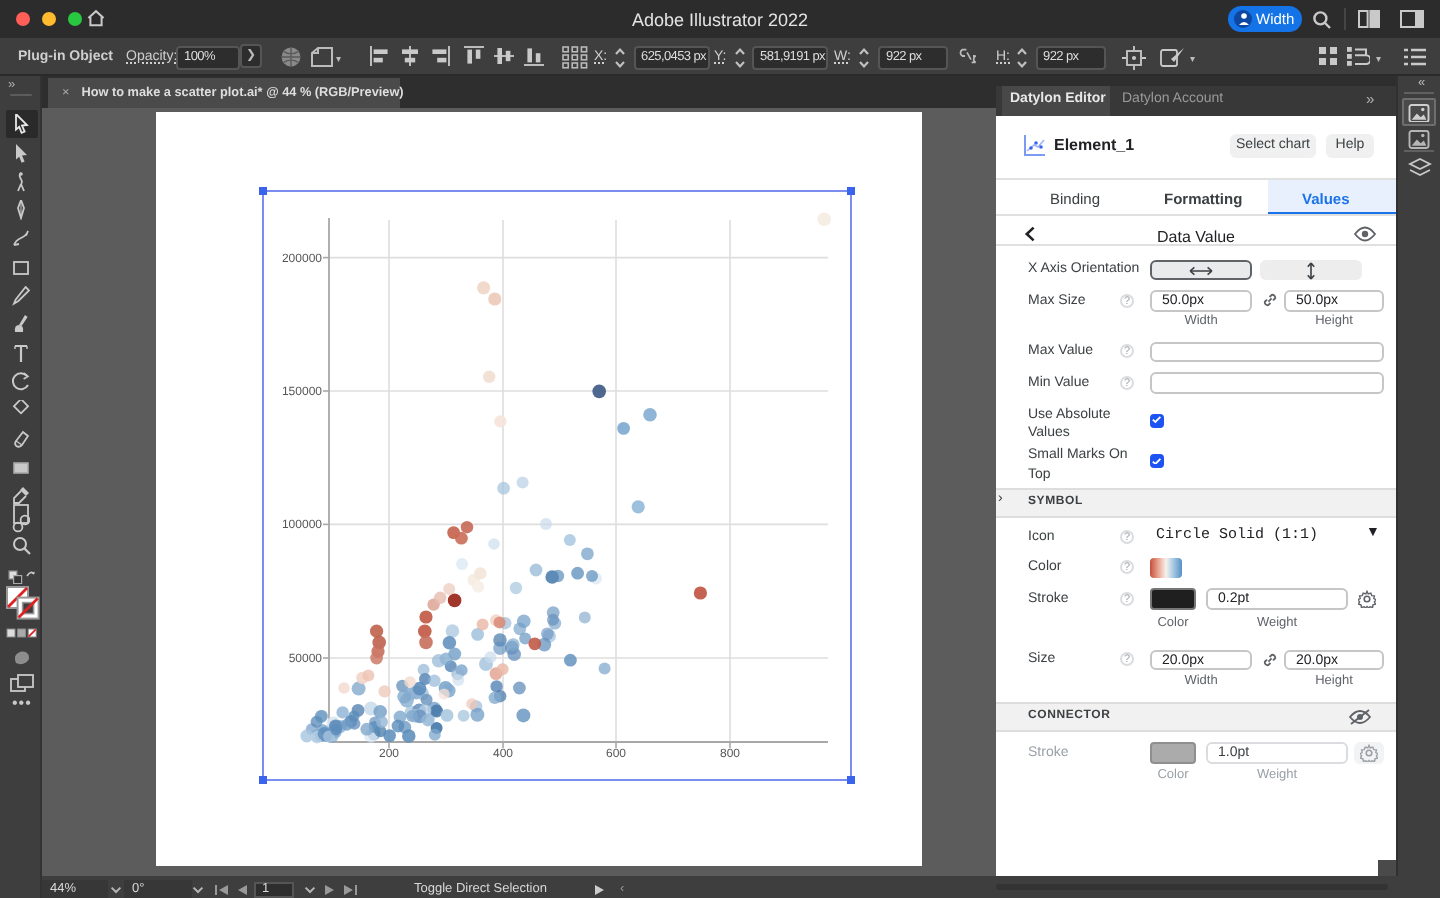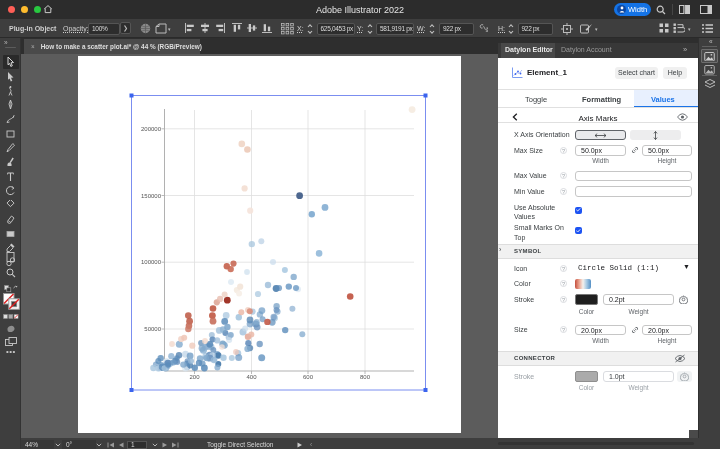--- a/index.html
+++ b/index.html
@@ -483,29 +483,29 @@
         <path d="M2.5 8.5 L6 5.5 L8 6.5 L11 3" fill="none" stroke="#9eb4f5" stroke-width="0.8"></path>
         <circle cx="4.5" cy="7" r="0.9" fill="#3b64ee"></circle>
         <circle cx="7" cy="4.5" r="0.9" fill="#3b64ee"></circle>
         <circle cx="9.5" cy="6.5" r="0.9" fill="#3b64ee"></circle>
       </svg>
       <div class="abs" style="left:29px;top:10.5px;font-size:8px;font-weight:bold;color:#202124;">Element_1</div>
       <div class="abs" style="left:117px;top:9px;width:43px;height:12.5px;background:#f0f0f0;border-radius:3px;font-size:7px;color:#3c4043;text-align:center;line-height:12.5px;">Select chart</div>
       <div class="abs" style="left:165px;top:9px;width:24px;height:12.5px;background:#f0f0f0;border-radius:3px;font-size:7px;color:#3c4043;text-align:center;line-height:12.5px;">Help</div>
       <div class="abs" style="left:0;top:31.5px;width:200px;height:1px;background:#e0e0e0;"></div>
       <div class="abs" style="left:136px;top:32.5px;width:64px;height:17px;background:#e8f0fe;"></div>
-      <div class="abs" style="left:27px;top:37px;font-size:7.5px;color:#3c4043;">Toggle</div>
+      <div class="abs" style="left:27px;top:37px;font-size:7.5px;color:#3c4043;">Binding</div>
       <div class="abs" style="left:84px;top:37px;font-size:7.5px;color:#3c4043;font-weight:bold;">Formatting</div>
       <div class="abs" style="left:153px;top:37px;font-size:7.5px;font-weight:bold;color:#1a73e8;">Values</div>
       <div class="abs" style="left:136px;top:48px;width:64px;height:1.5px;background:#1a73e8;"></div>
       <div class="abs" style="left:0;top:49.5px;width:200px;height:1px;background:#e0e0e0;"></div>
       <svg class="icon" style="left:14px;top:55px;" width="6" height="8" viewBox="0 0 6 8">
         <path d="M4.8 0.8 L1.4 4 L4.8 7.2" fill="none" stroke="#202124" stroke-width="1.3"></path>
       </svg>
-      <div class="abs" style="left:0;top:56px;width:200px;text-align:center;font-size:8px;color:#202124;">Axis Marks</div>
+      <div class="abs" style="left:0;top:56px;width:200px;text-align:center;font-size:8px;color:#202124;">Data Value</div>
       <svg class="icon" style="left:179px;top:55.5px;" width="11" height="8" viewBox="0 0 11 8">
         <path d="M0.5 4 Q5.5 -2.5 10.5 4 Q5.5 10.5 0.5 4Z" fill="none" stroke="#5f6368" stroke-width="0.9"></path>
         <circle cx="5.5" cy="4" r="1.6" fill="#5f6368"></circle>
       </svg>
       <div class="abs" style="left:0;top:64.5px;width:200px;height:1px;background:#e0e0e0;"></div>
       <div class="lab" style="top:73px;">X Axis Orientation</div>
       <div class="abs" style="left:77px;top:72.5px;width:51px;height:10px;background:#e9eaec;border:1.2px solid #5f6368;border-radius:3px;"></div>
       <svg class="icon" style="left:96px;top:75.5px;" width="13" height="5" viewBox="0 0 13 5">
         <path d="M1 2.5 H12 M1 2.5 L3.2 0.7 M1 2.5 L3.2 4.3 M12 2.5 L9.8 0.7 M12 2.5 L9.8 4.3" stroke="#3c4043" stroke-width="0.8" fill="none"></path>
       </svg>

